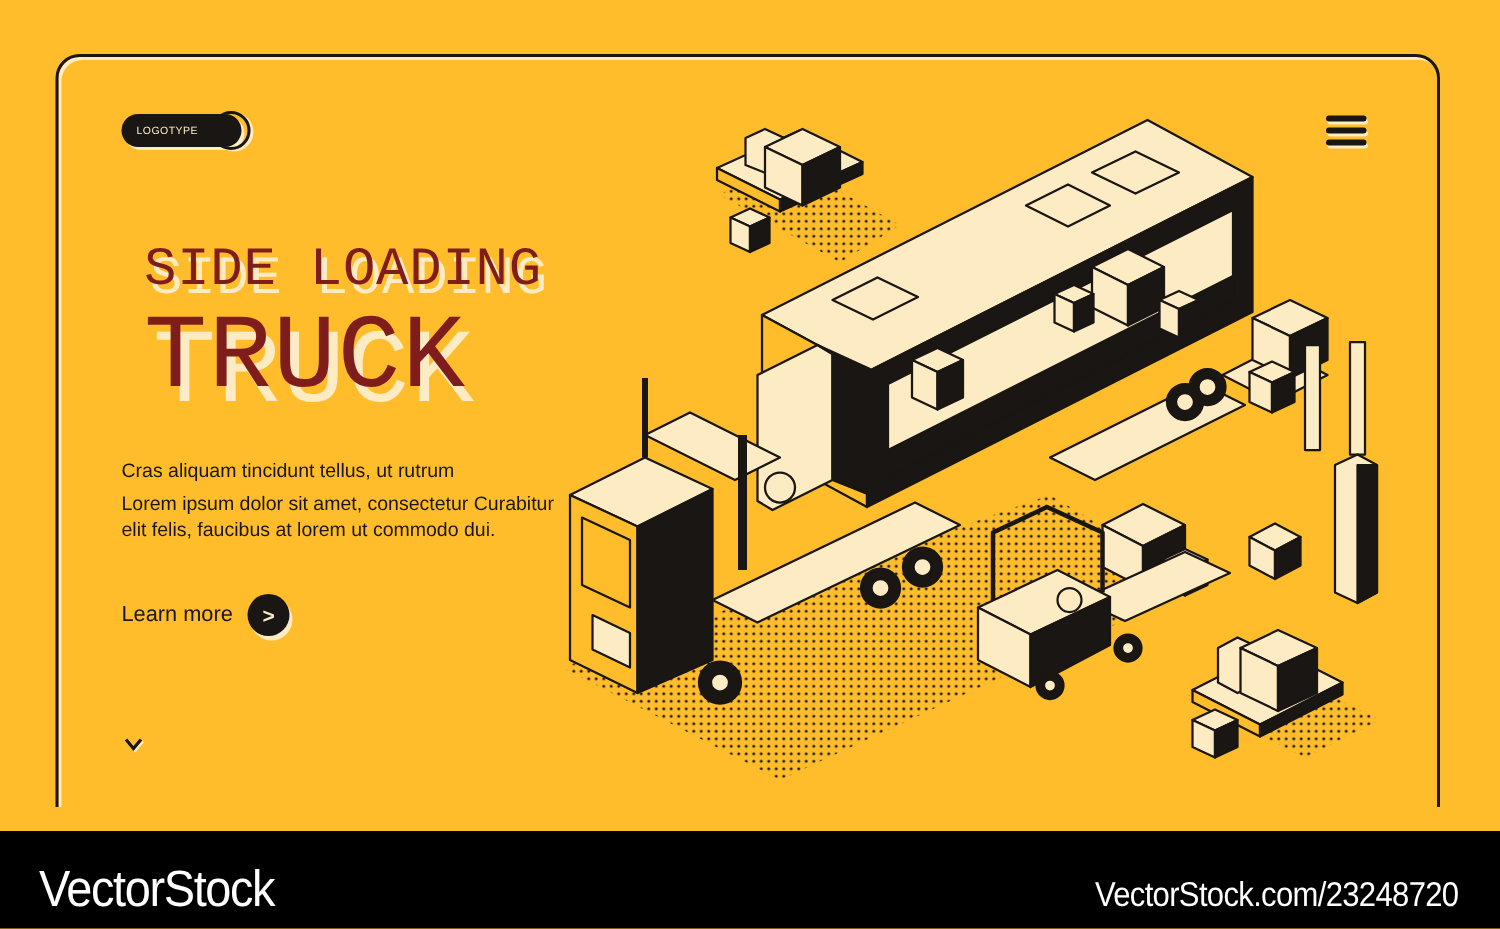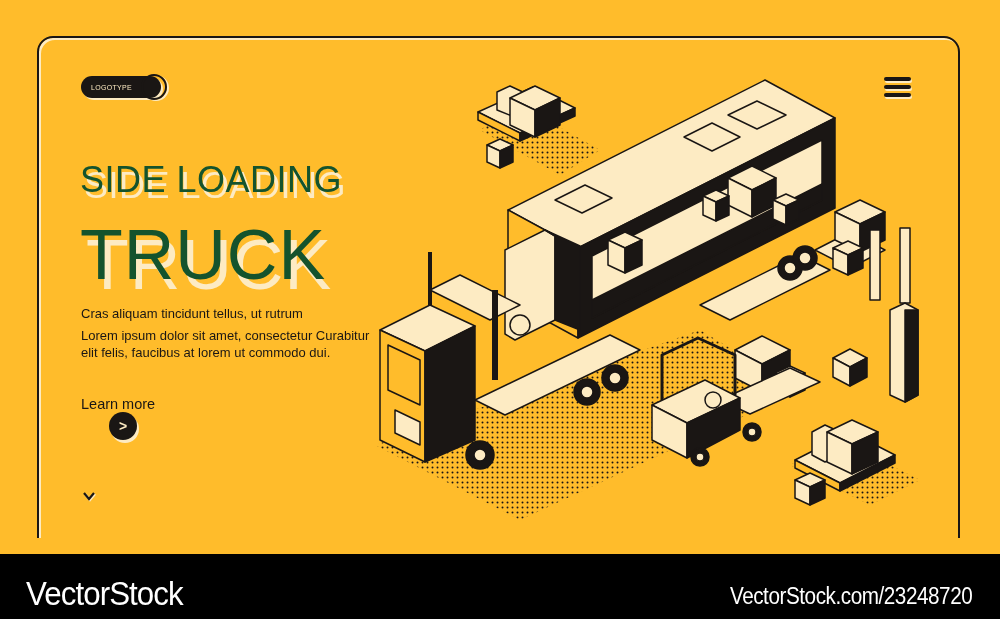--- a/index.html
+++ b/index.html
@@ -27,34 +27,34 @@
     position: absolute; left: 60px; top: -1px; width: 26px; height: 26px; border-radius: 50%;
     border: 2px solid #1a1614; box-shadow: 2px 1px 0 #fdebc3;
   }
 
   .menu-icon { position: absolute; left: 884px; top: 77px; width: 28px; height: 22px; cursor: pointer; }
   .menu-icon span {
     display: block; width: 27px; height: 4px; background: #1a1614; border-radius: 2px; margin-bottom: 4px;
     box-shadow: 1px 2px 0 #fdebc3;
   }
 
-  .title { position: absolute; left: 80px; top: 160px; color: #14532d; font-family: Liberation Sans, sans-serif; }
+  .title { position: absolute; left: 96px; top: 160px; color: #7f1d1d; font-family: Liberation Mono, monospace; }
   .title .line1 {
     font-size: 36px; letter-spacing: 0.5px; font-weight: 400; line-height: 40px;
     text-shadow: 4px 6px 0 #fdebc3;
   }
   .title .line2 {
-    font-size: 70px; letter-spacing: 1px; font-weight: 400; line-height: 76px; margin-top: 17px;
+    font-size: 70px; letter-spacing: 1px; font-weight: 400; line-height: 76px; margin-top: 2px;
     text-shadow: 6px 10px 0 #fdebc3;
   }
 
   .desc { position: absolute; left: 81px; top: 305px; width: 290px; color: #1a1614; font-size: 13px; line-height: 17px; }
   .desc p { margin-bottom: 5px; }
 
-  .learn { position: absolute; left: 81px; top: 396px; display: flex; align-items: center; cursor: pointer; flex-direction: column; }
+  .learn { position: absolute; left: 81px; top: 396px; display: flex; align-items: center; cursor: pointer; }
   .learn-label { font-size: 14.5px; color: #1a1614; }
   .learn-btn {
     margin-left: 10px; width: 28px; height: 28px; border-radius: 50%; background: #1a1614; color: #fdebc3;
     display: flex; align-items: center; justify-content: center; font-size: 14px; font-weight: bold;
     box-shadow: 2px 3px 0 #fdebc3;
   }
 
   .scroll-down { position: absolute; left: 81px; top: 488px; width: 16px; height: 16px; cursor: pointer; }
 
   .illustration { position: absolute; left: 360px; top: 55px; width: 600px; height: 485px; }

